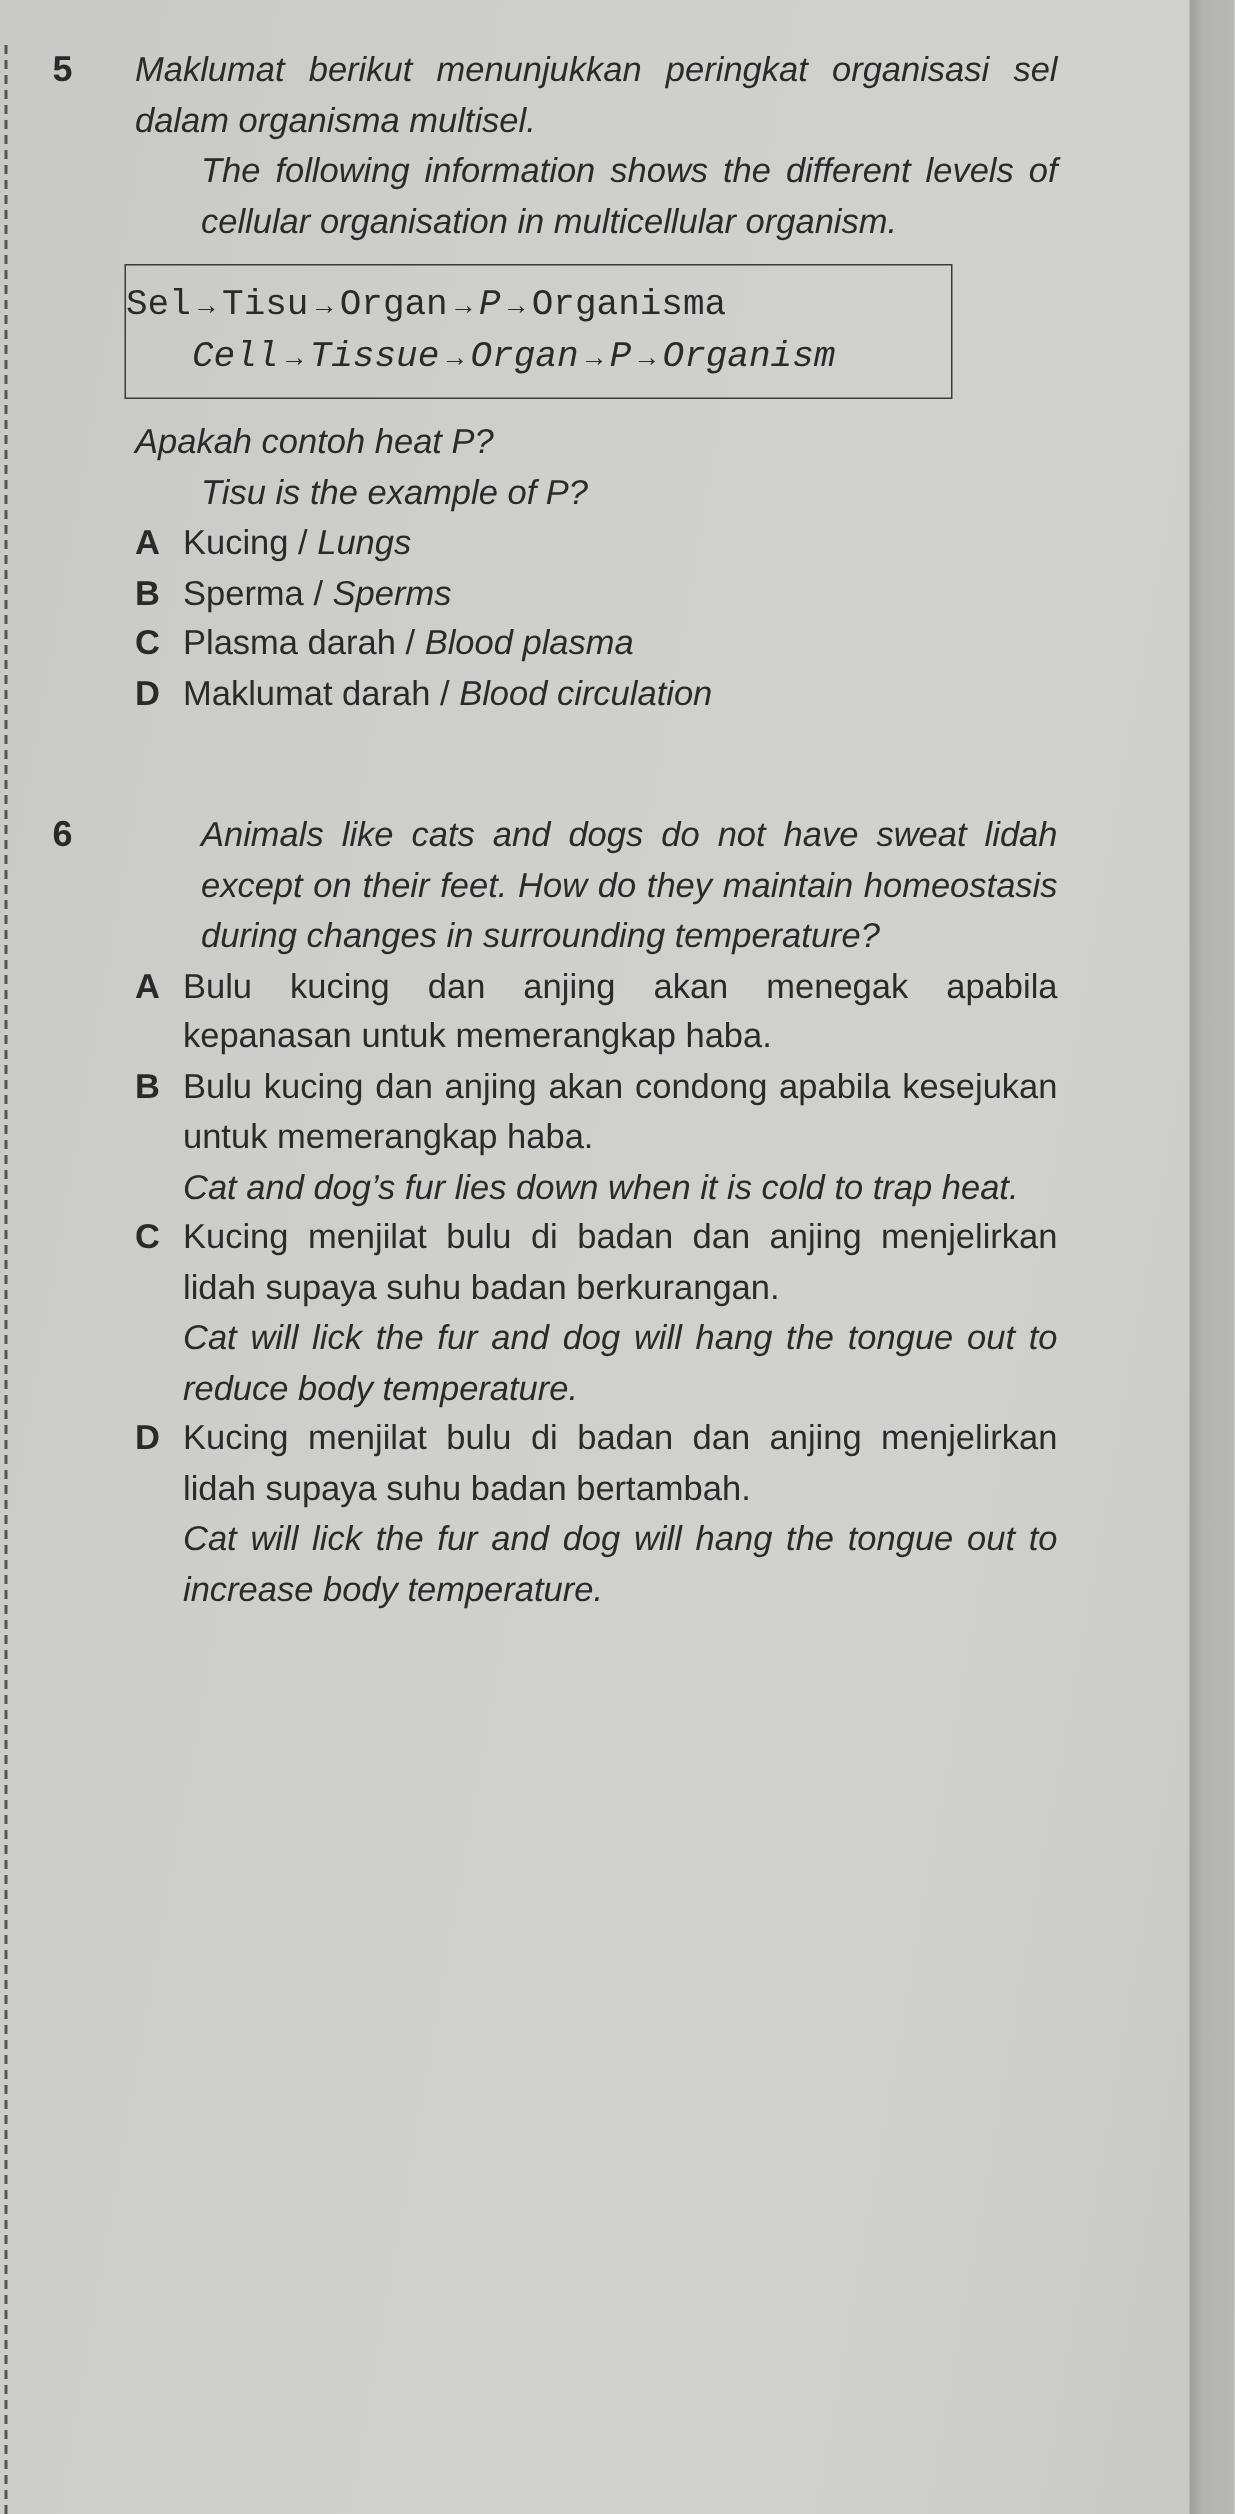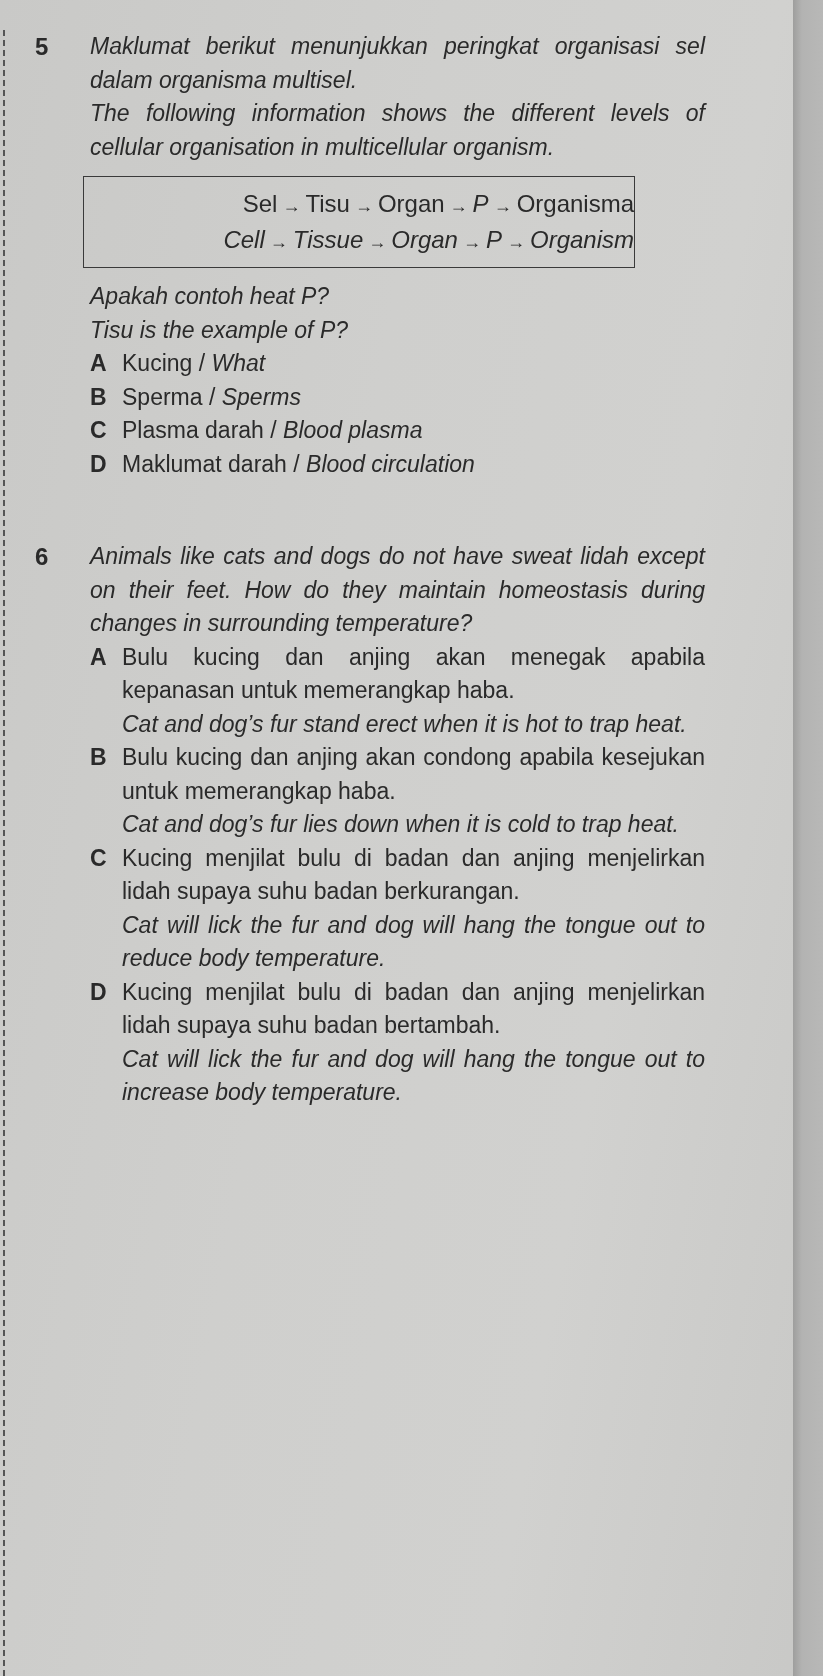--- a/index.html
+++ b/index.html
@@ -58,29 +58,31 @@
   .justify {
     text-align: justify;
     text-align-last: left;
   }
   .para {
     margin: 0;
     font-style: italic;
   }
   .italic {
     font-style: italic;
+    margin-left: 44px;
   }
   .flow-box {
     margin: 12px 0 12px -7px;
     width: 550px;
     border: 1.5px solid #3a3a3a;
     padding: 10px 0 8px 0;
-    text-align: right;
+    text-align: left;
     font-size: 24px;
     line-height: 34px;
+    font-family: Liberation Mono, monospace;
   }
   .flow-row .arrow {
     font-size: 18px;
     padding: 0 5px;
   }
   .flow-row.italic .p-var,
   .flow-row .p-var {
     font-style: italic;
   }
   .options {
@@ -131,21 +133,21 @@
           <span>Cell</span><span class="arrow">→</span><span>Tissue</span><span class="arrow">→</span><span>Organ</span><span class="arrow">→</span><span class="p-var">P</span><span class="arrow">→</span><span>Organism</span>
         </div>
       </div>
 
       <p class="para">Apakah contoh heat P?</p>
       <p class="para italic">Tisu is the example of P?</p>
 
       <ul class="options">
         <li class="option option-inline">
           <span class="option-letter">A</span>
-          <span>Kucing</span><span> / </span><span class="en">What</span>
+          <span>Kucing</span><span> / </span><span class="en">Lungs</span>
         </li>
         <li class="option option-inline">
           <span class="option-letter">B</span>
           <span>Sperma</span><span> / </span><span class="en">Sperms</span>
         </li>
         <li class="option option-inline">
           <span class="option-letter">C</span>
           <span>Plasma darah</span><span> / </span><span class="en">Blood plasma</span>
         </li>
         <li class="option option-inline">
@@ -159,21 +161,20 @@
   <section class="question" style="top:540px;">
     <div class="q-number">6</div>
     <div class="q-body">
       <p class="para justify italic">Animals like cats and dogs do not have sweat lidah except on their feet. How do they maintain homeostasis during changes in surrounding temperature?</p>
 
       <ul class="options">
         <li class="option">
           <span class="option-letter">A</span>
           <div class="option-text justify">
             <span class="ms">Bulu kucing dan anjing akan menegak apabila kepanasan untuk memerangkap haba.</span>
-            <span class="en">Cat and dog’s fur stand erect when it is hot to trap heat.</span>
           </div>
         </li>
         <li class="option">
           <span class="option-letter">B</span>
           <div class="option-text justify">
             <span class="ms">Bulu kucing dan anjing akan condong apabila kesejukan untuk memerangkap haba.</span>
             <span class="en">Cat and dog’s fur lies down when it is cold to trap heat.</span>
           </div>
         </li>
         <li class="option">

